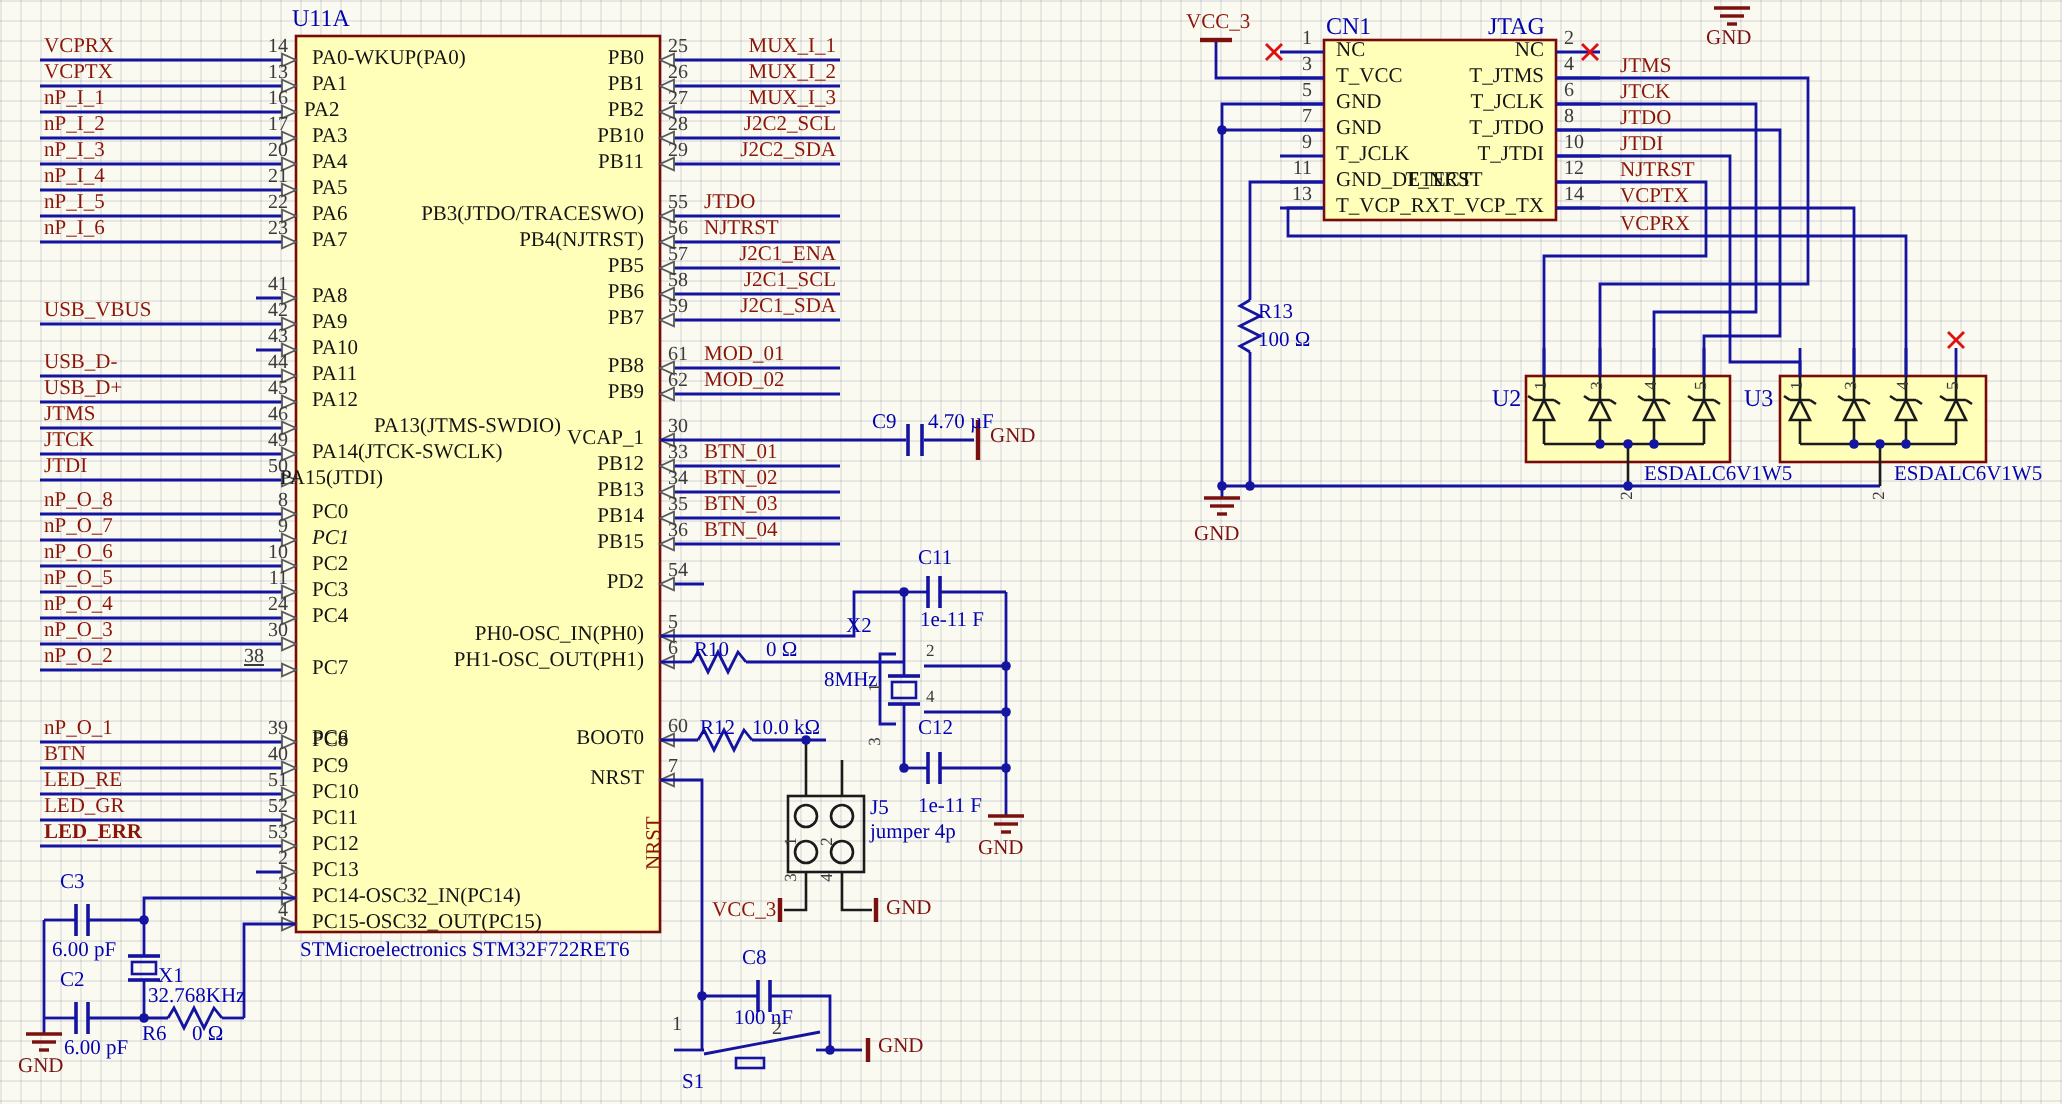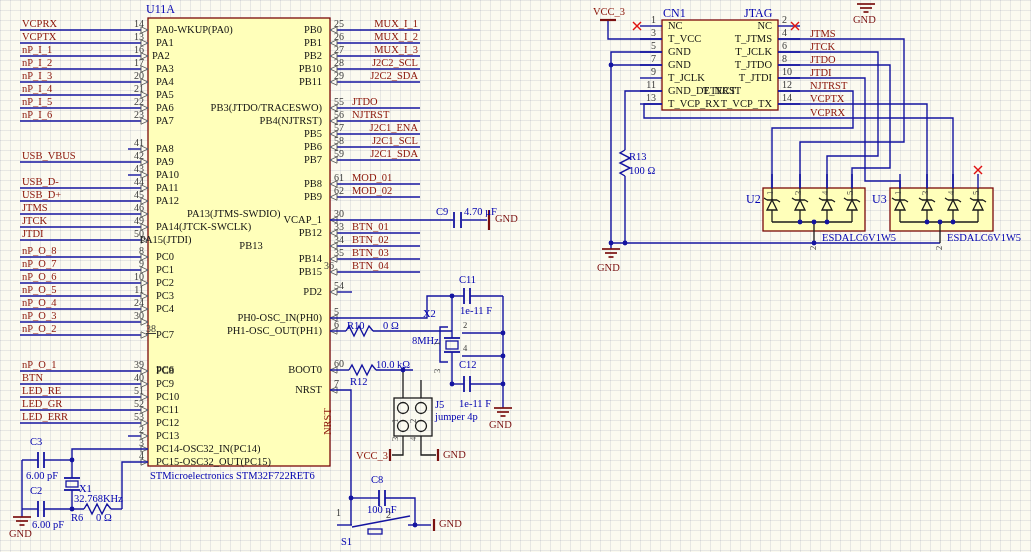--- a/index.html
+++ b/index.html
@@ -359,53 +359,53 @@
       <div class="lbl net" style="left: 22px; top: 202px;">JTMS</div>
       <div class="lbl pname" style="left: 156px; top: 221px;">PA14(JTCK-SWCLK)</div>
       <div class="lbl pnum ar" style="left: 124px; top: 216px; width: 20px;">49</div>
       <div class="lbl net" style="left: 22px; top: 215px;">JTCK</div>
       <div class="lbl pname" style="left: 140px; top: 234px;">PA15(JTDI)</div>
       <div class="lbl pnum ar" style="left: 124px; top: 229px; width: 20px;">50</div>
       <div class="lbl net" style="left: 22px; top: 228px;">JTDI</div>
       <div class="lbl pname" style="left: 156px; top: 251px;">PC0</div>
       <div class="lbl pnum ar" style="left: 124px; top: 246px; width: 20px;">8</div>
       <div class="lbl net" style="left: 22px; top: 245px;">nP_O_8</div>
-      <div class="lbl pname" style="left: 156px; top: 264px;">PC1</div>
+      <div class="lbl pname" style="left: 156px; top: 264px; font-style: italic;">PC1</div>
       <div class="lbl pnum ar" style="left: 124px; top: 259px; width: 20px;">9</div>
       <div class="lbl net" style="left: 22px; top: 258px;">nP_O_7</div>
       <div class="lbl pname" style="left: 156px; top: 277px;">PC2</div>
       <div class="lbl pnum ar" style="left: 124px; top: 272px; width: 20px;">10</div>
       <div class="lbl net" style="left: 22px; top: 271px;">nP_O_6</div>
       <div class="lbl pname" style="left: 156px; top: 290px;">PC3</div>
       <div class="lbl pnum ar" style="left: 124px; top: 285px; width: 20px;">11</div>
       <div class="lbl net" style="left: 22px; top: 284px;">nP_O_5</div>
       <div class="lbl pname" style="left: 156px; top: 303px;">PC4</div>
       <div class="lbl pnum ar" style="left: 124px; top: 298px; width: 20px;">24</div>
       <div class="lbl net" style="left: 22px; top: 297px;">nP_O_4</div>
       <div class="lbl pname" style="left: 156px; top: 316px; margin-top: 48px;">PC6</div>
       <div class="lbl pnum ar" style="left: 124px; top: 311px; width: 20px;">30</div>
       <div class="lbl net" style="left: 22px; top: 310px;">nP_O_3</div>
       <div class="lbl pname" style="left: 156px; top: 329px;">PC7</div>
-      <div class="lbl pnum ar" style="left: 136px; top: 324px; width: 20px; text-decoration: underline;">38</div>
+      <div class="lbl pnum ar" style="left: 112px; top: 324px; width: 20px; text-decoration: underline;">38</div>
       <div class="lbl net" style="left: 22px; top: 323px;">nP_O_2</div>
       <div class="lbl pname" style="left: 156px; top: 365px;">PC8</div>
       <div class="lbl pnum ar" style="left: 124px; top: 360px; width: 20px;">39</div>
       <div class="lbl net" style="left: 22px; top: 359px;">nP_O_1</div>
       <div class="lbl pname" style="left: 156px; top: 378px;">PC9</div>
       <div class="lbl pnum ar" style="left: 124px; top: 373px; width: 20px;">40</div>
       <div class="lbl net" style="left: 22px; top: 372px;">BTN</div>
       <div class="lbl pname" style="left: 156px; top: 391px;">PC10</div>
       <div class="lbl pnum ar" style="left: 124px; top: 386px; width: 20px;">51</div>
       <div class="lbl net" style="left: 22px; top: 385px;">LED_RE</div>
       <div class="lbl pname" style="left: 156px; top: 404px;">PC11</div>
       <div class="lbl pnum ar" style="left: 124px; top: 399px; width: 20px;">52</div>
       <div class="lbl net" style="left: 22px; top: 398px;">LED_GR</div>
       <div class="lbl pname" style="left: 156px; top: 417px;">PC12</div>
       <div class="lbl pnum ar" style="left: 124px; top: 412px; width: 20px;">53</div>
-      <div class="lbl net" style="left: 22px; top: 411px;">LED_ERR</div>
+      <div class="lbl net" style="left: 22px; top: 411px; font-weight: bold;">LED_ERR</div>
       <div class="lbl pname" style="left: 156px; top: 430px;">PC13</div>
       <div class="lbl pnum ar" style="left: 124px; top: 425px; width: 20px;">2</div>
       <div class="lbl pname" style="left: 156px; top: 443px;">PC14-OSC32_IN(PC14)</div>
       <div class="lbl pnum ar" style="left: 124px; top: 438px; width: 20px;">3</div>
       <div class="lbl pname" style="left: 156px; top: 456px;">PC15-OSC32_OUT(PC15)</div>
       <div class="lbl pnum ar" style="left: 124px; top: 451px; width: 20px;">4</div>
       <div class="lbl pname ar" style="left: 180px; top: 24px; width: 142px;">PB0</div>
       <div class="lbl pnum" style="left: 334px; top: 19px;">25</div>
       <div class="lbl net ar" style="left: 352px; top: 18px; width: 66px;">MUX_I_1</div>
       <div class="lbl pname ar" style="left: 180px; top: 37px; width: 142px;">PB1</div>
@@ -439,28 +439,28 @@
       <div class="lbl pnum" style="left: 334px; top: 173px;">61</div>
       <div class="lbl net" style="left: 352px; top: 172px;">MOD_01</div>
       <div class="lbl pname ar" style="left: 180px; top: 191px; width: 142px;">PB9</div>
       <div class="lbl pnum" style="left: 334px; top: 186px;">62</div>
       <div class="lbl net" style="left: 352px; top: 185px;">MOD_02</div>
       <div class="lbl pname ar" style="left: 180px; top: 214px; width: 142px;">VCAP_1</div>
       <div class="lbl pnum" style="left: 334px; top: 209px;">30</div>
       <div class="lbl pname ar" style="left: 180px; top: 227px; width: 142px;">PB12</div>
       <div class="lbl pnum" style="left: 334px; top: 222px;">33</div>
       <div class="lbl net" style="left: 352px; top: 221px;">BTN_01</div>
-      <div class="lbl pname ar" style="left: 180px; top: 240px; width: 142px; text-align: center;">PB13</div>
+      <div class="lbl pname ar" style="left: 180px; top: 240px; width: 142px;">PB13</div>
       <div class="lbl pnum" style="left: 334px; top: 235px;">34</div>
       <div class="lbl net" style="left: 352px; top: 234px;">BTN_02</div>
       <div class="lbl pname ar" style="left: 180px; top: 253px; width: 142px;">PB14</div>
       <div class="lbl pnum" style="left: 334px; top: 248px;">35</div>
       <div class="lbl net" style="left: 352px; top: 247px;">BTN_03</div>
       <div class="lbl pname ar" style="left: 180px; top: 266px; width: 142px;">PB15</div>
-      <div class="lbl pnum" style="left: 324px; top: 261px;">36</div>
+      <div class="lbl pnum" style="left: 334px; top: 261px;">36</div>
       <div class="lbl net" style="left: 352px; top: 260px;">BTN_04</div>
       <div class="lbl pname ar" style="left: 180px; top: 286px; width: 142px;">PD2</div>
       <div class="lbl pnum" style="left: 334px; top: 281px;">54</div>
       <div class="lbl pname ar" style="left: 180px; top: 312px; width: 142px;">PH0-OSC_IN(PH0)</div>
       <div class="lbl pnum" style="left: 334px; top: 307px;">5</div>
       <div class="lbl pname ar" style="left: 180px; top: 325px; width: 142px;">PH1-OSC_OUT(PH1)</div>
       <div class="lbl pnum" style="left: 334px; top: 320px;">6</div>
       <div class="lbl pname ar" style="left: 180px; top: 364px; width: 142px;">BOOT0</div>
       <div class="lbl pnum" style="left: 334px; top: 359px;">60</div>
       <div class="lbl pname ar" style="left: 180px; top: 384px; width: 142px;">NRST</div>
@@ -519,21 +519,21 @@
       <div class="lbl des" style="left: 436px; top: 206px;">C9</div>
       <div class="lbl des" style="left: 464px; top: 206px;">4.70 µF</div>
       <div class="lbl des" style="left: 459px; top: 274px;">C11</div>
       <div class="lbl des" style="left: 460px; top: 305px;">1e-11 F</div>
       <div class="lbl des" style="left: 459px; top: 359px;">C12</div>
       <div class="lbl des" style="left: 459px; top: 398px;">1e-11 F</div>
       <div class="lbl des" style="left: 423px; top: 308px;">X2</div>
       <div class="lbl des" style="left: 412px; top: 335px;">8MHz</div>
       <div class="lbl des" style="left: 347px; top: 320px;">R10</div>
       <div class="lbl des" style="left: 383px; top: 320px;">0 Ω</div>
-      <div class="lbl des" style="left: 350px; top: 376px;">R12</div>
+      <div class="lbl des" style="left: 350px; top: 359px;">R12</div>
       <div class="lbl des" style="left: 376px; top: 359px;">10.0 kΩ</div>
       <div class="lbl des" style="left: 629px; top: 151px;">R13</div>
       <div class="lbl des" style="left: 629px; top: 165px;">100 Ω</div>
       <div class="lbl des" style="left: 435px; top: 399px;">J5</div>
       <div class="lbl des" style="left: 435px; top: 411px;">jumper 4p</div>
       <div class="lbl des" style="left: 371px; top: 474px;">C8</div>
       <div class="lbl des" style="left: 367px; top: 504px;">100 nF</div>
       <div class="lbl des" style="left: 341px; top: 536px; font-family: Liberation Serif, serif;">S1</div>
       <div class="lbl net" style="left: 593px; top: 6px;">VCC_3</div>
       <div class="lbl net" style="left: 356px; top: 450px;">VCC_3</div>

